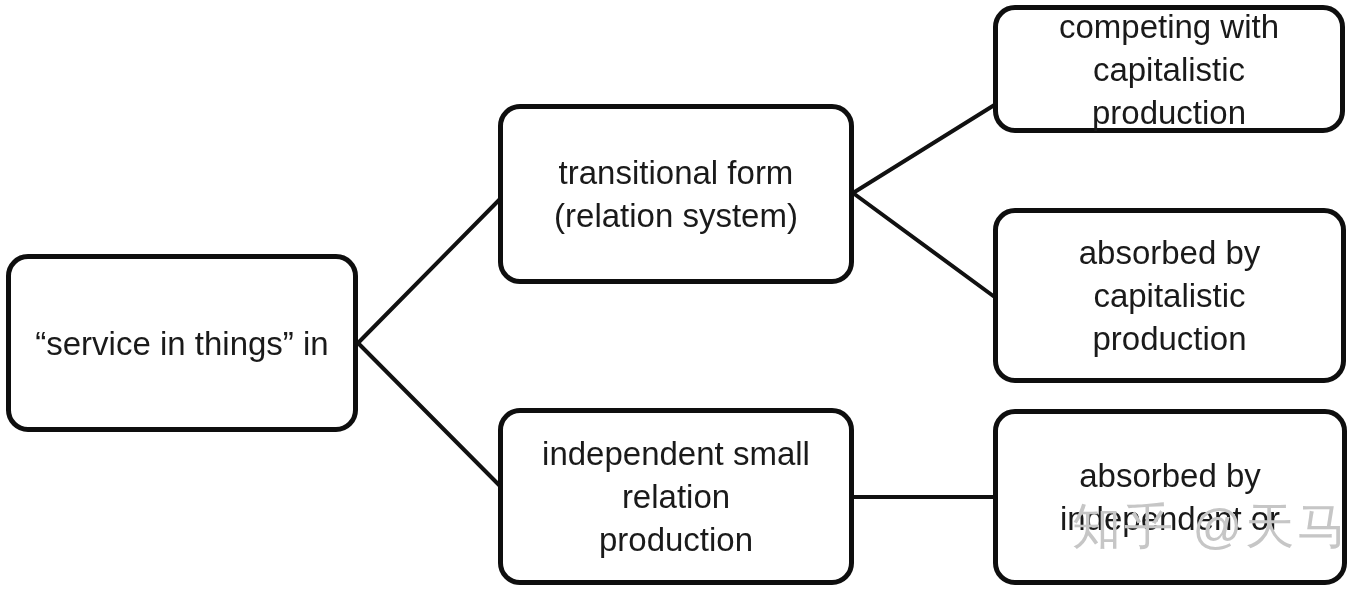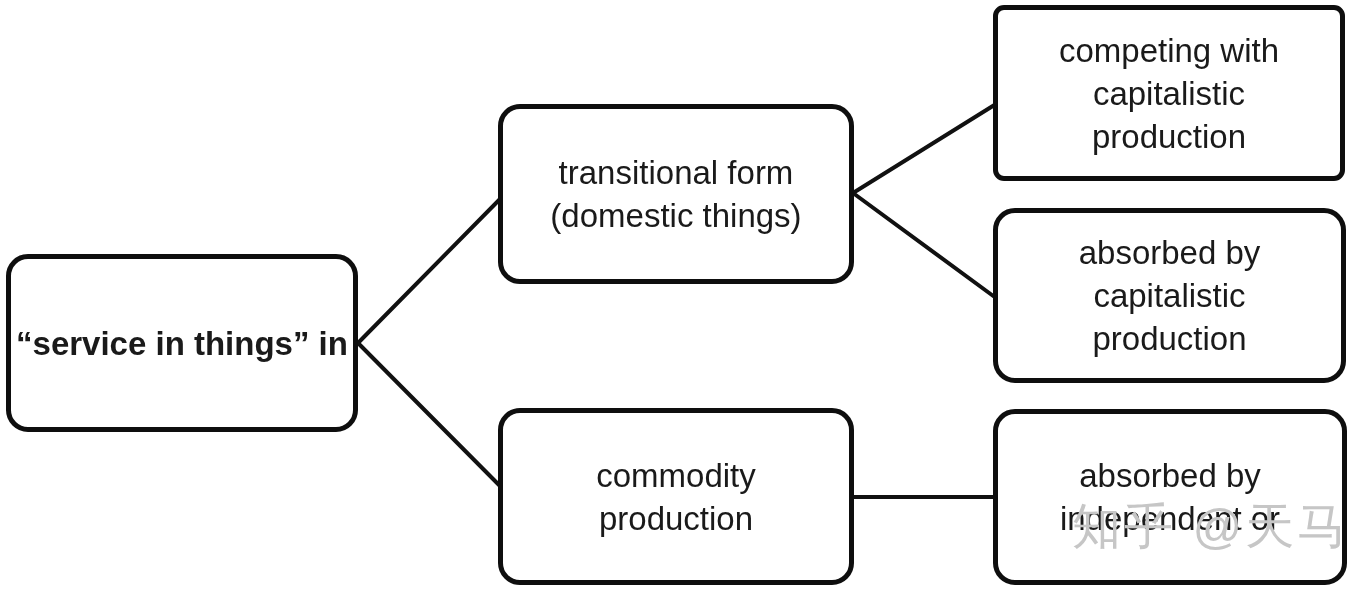--- a/index.html
+++ b/index.html
@@ -62,41 +62,42 @@
 <div class="stage">
 
   <svg class="edges" viewBox="0 0 1351 590" aria-hidden="true">
     <line x1="358" y1="343" x2="502" y2="197"></line>
     <line x1="358" y1="343" x2="502" y2="488"></line>
     <line x1="853" y1="193" x2="996" y2="104"></line>
     <line x1="853" y1="193" x2="996" y2="298"></line>
     <line x1="853" y1="497" x2="996" y2="497"></line>
   </svg>
 
-  <div class="node" style="left:6px; top:254px; width:352px; height:178px;font-weight:bold;">
+  <div class="node" style="left:6px; top:254px; width:352px; height:178px;">
     <div class="label">
       <span>“service in things” in</span>
     </div>
   </div>
 
   <div class="node" style="left:498px; top:104px; width:356px; height:180px;">
     <div class="label">
       <span>transitional form</span>
-      <span>(domestic things)</span>
+      <span>(relation system)</span>
     </div>
   </div>
 
   <div class="node" style="left:498px; top:408px; width:356px; height:177px;">
     <div class="label">
-      <span>commodity</span>
+      <span>independent small</span>
+      <span>relation</span>
       <span>production</span>
     </div>
   </div>
 
-  <div class="node" style="left:993px; top:5px; width:352px; height:176px;border-radius:11px;">
+  <div class="node" style="left:993px; top:5px; width:352px; height:128px;">
     <div class="label">
       <span>competing with</span>
       <span>capitalistic</span>
       <span>production</span>
     </div>
   </div>
 
   <div class="node" style="left:993px; top:208px; width:353px; height:175px;">
     <div class="label">
       <span>absorbed by</span>

